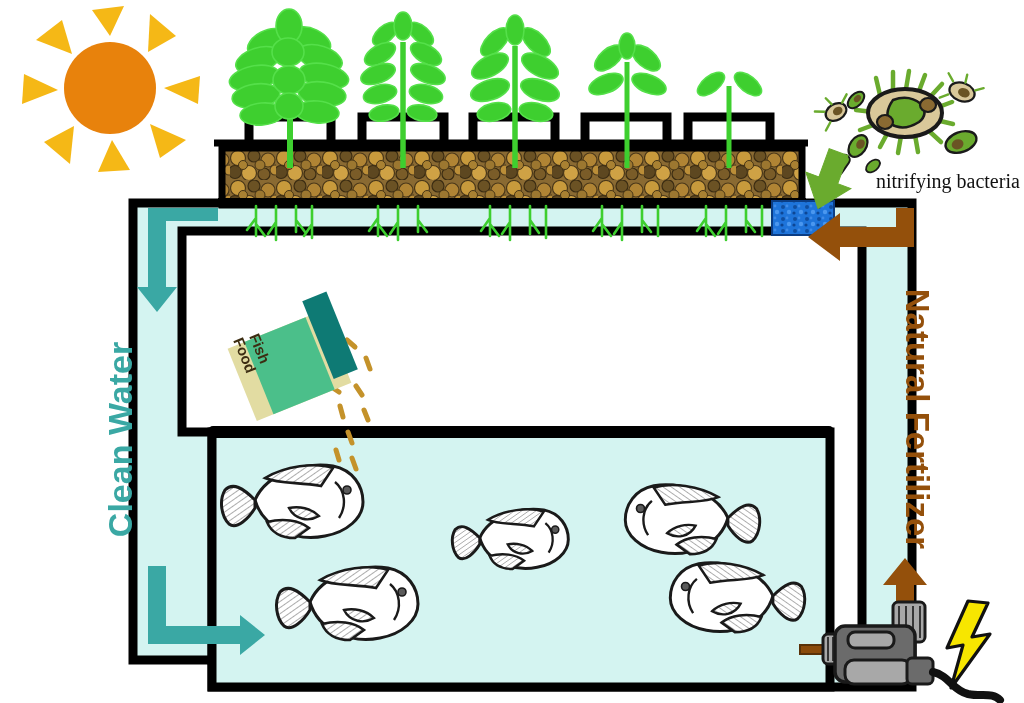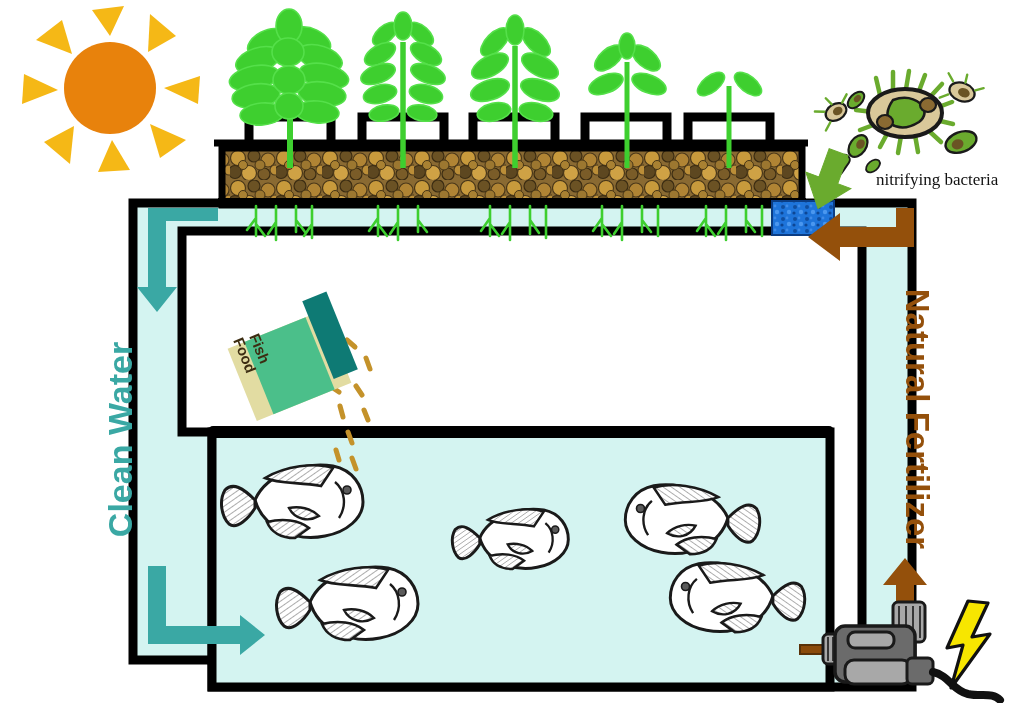--- a/index.html
+++ b/index.html
@@ -48,21 +48,21 @@
     text-align: center;
     transform: rotate(90deg);
     transform-origin: 50% 50%;
     color: #94500B;
     font-size: 33px;
   }
   #label-nitrifying-bacteria {
     left: 876px;
     top: 170px;
     color: #111111;
-    font-size: 17px;
+    font-size: 20px;
     font-weight: 400;
     font-family: "Liberation Serif", serif;
   }
   .foodword {
     position: absolute;
     color: #3c2d12;
     font-size: 15px;
     font-weight: 700;
     font-family: "Liberation Sans", sans-serif;
     white-space: nowrap;

